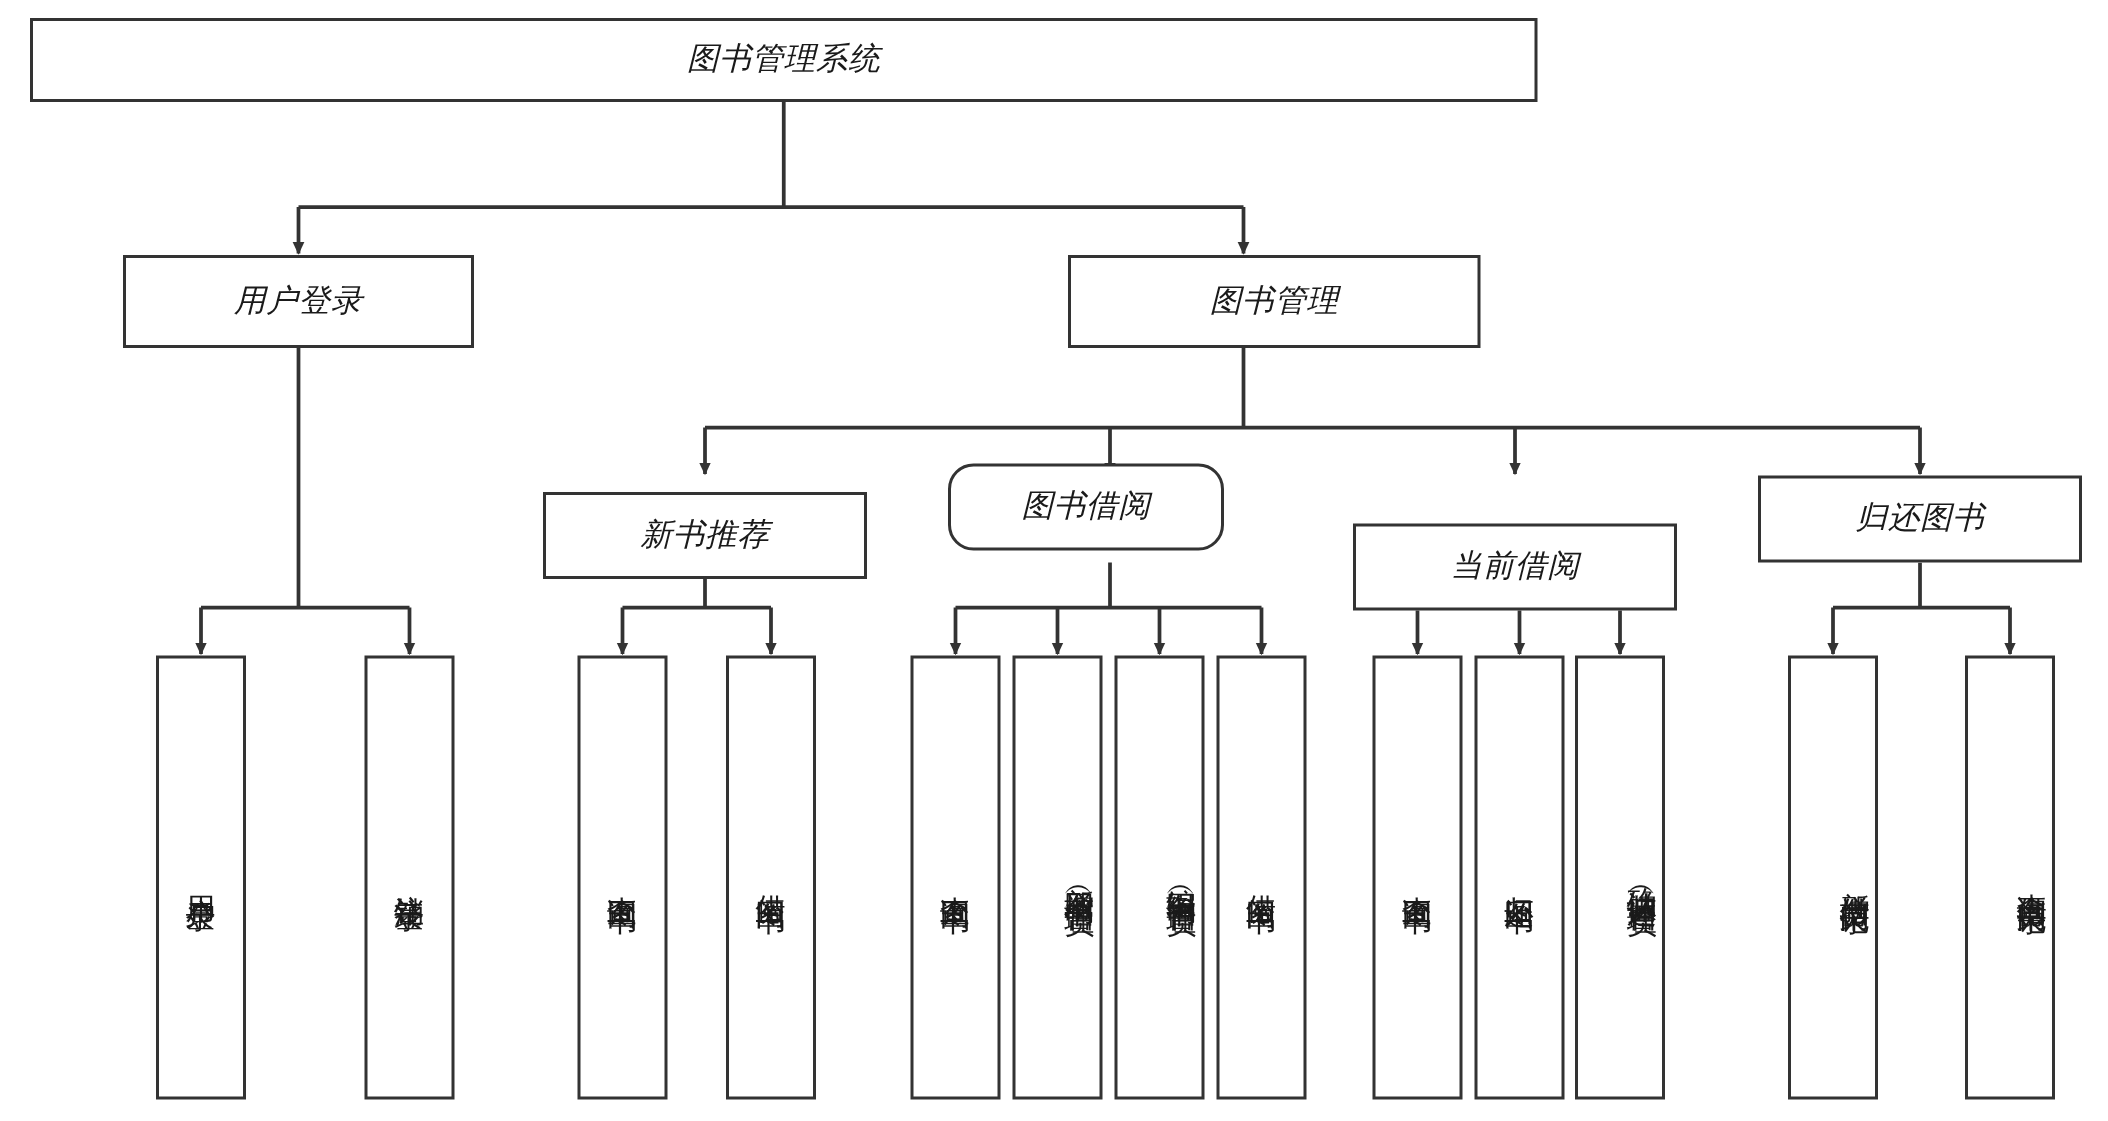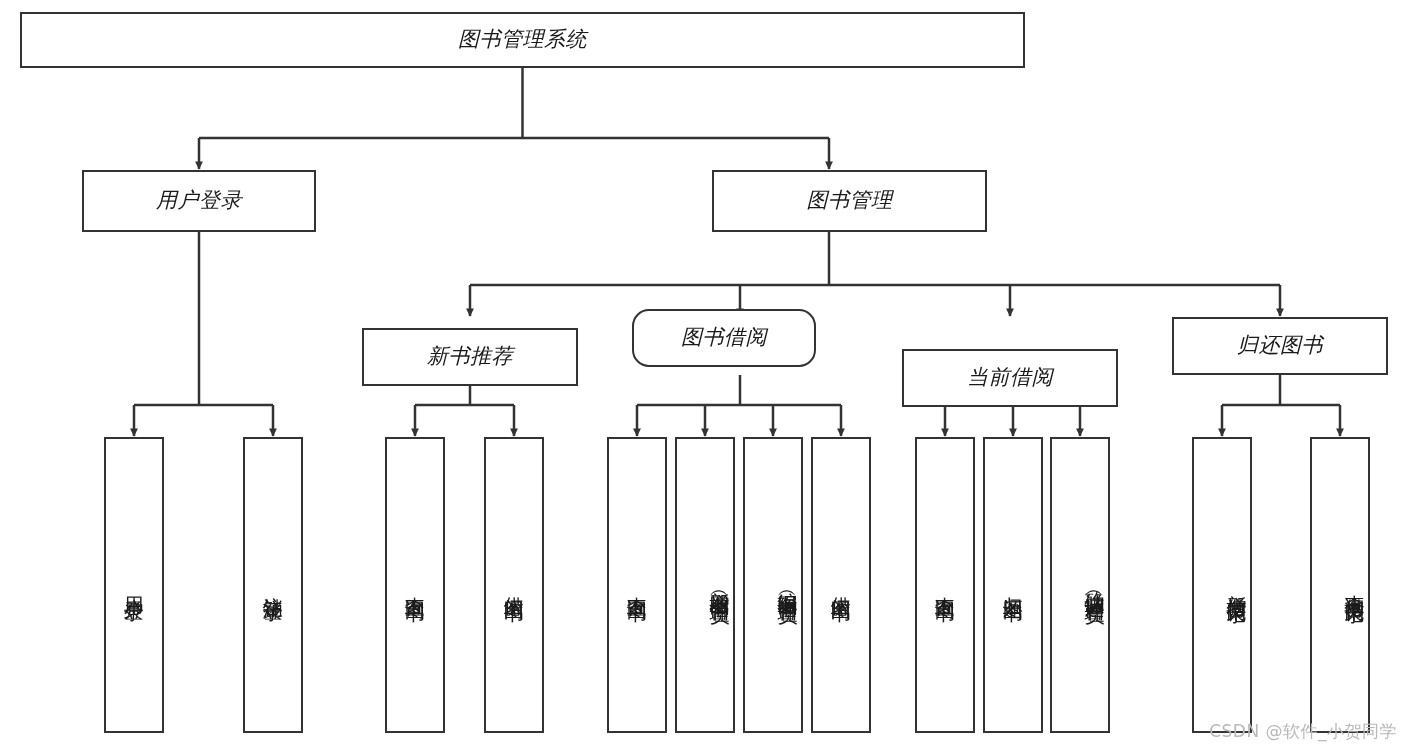--- a/index.html
+++ b/index.html
@@ -134,14 +134,13 @@
       <div class="node vertical top-aligned" style="left: 675px; top: 437px; width: 60px; height: 296px;">新增图书（管理员）</div>
       <div class="node vertical top-aligned" style="left: 743px; top: 437px; width: 60px; height: 296px;">编辑图书（管理员）</div>
       <div class="node vertical mid-aligned" style="left: 811px; top: 437px; width: 60px; height: 296px;">借阅图书</div>
       <div class="node vertical mid-aligned" style="left: 915px; top: 437px; width: 60px; height: 296px;">查询图书</div>
       <div class="node vertical mid-aligned" style="left: 983px; top: 437px; width: 60px; height: 296px;">归还图书</div>
       <div class="node vertical top-aligned" style="left: 1050px; top: 437px; width: 60px; height: 296px;">确认归还（管理员）</div>
       <div class="node vertical top-aligned" style="left: 1192px; top: 437px; width: 60px; height: 296px;">新增借阅记录</div>
       <div class="node vertical top-aligned" style="left: 1310px; top: 437px; width: 60px; height: 296px;">查询借阅记录</div>
     </div>
 
-  <div id="watermark">CSDN @软件_小贺同学</div>
 </div>
 
 </body></html>

